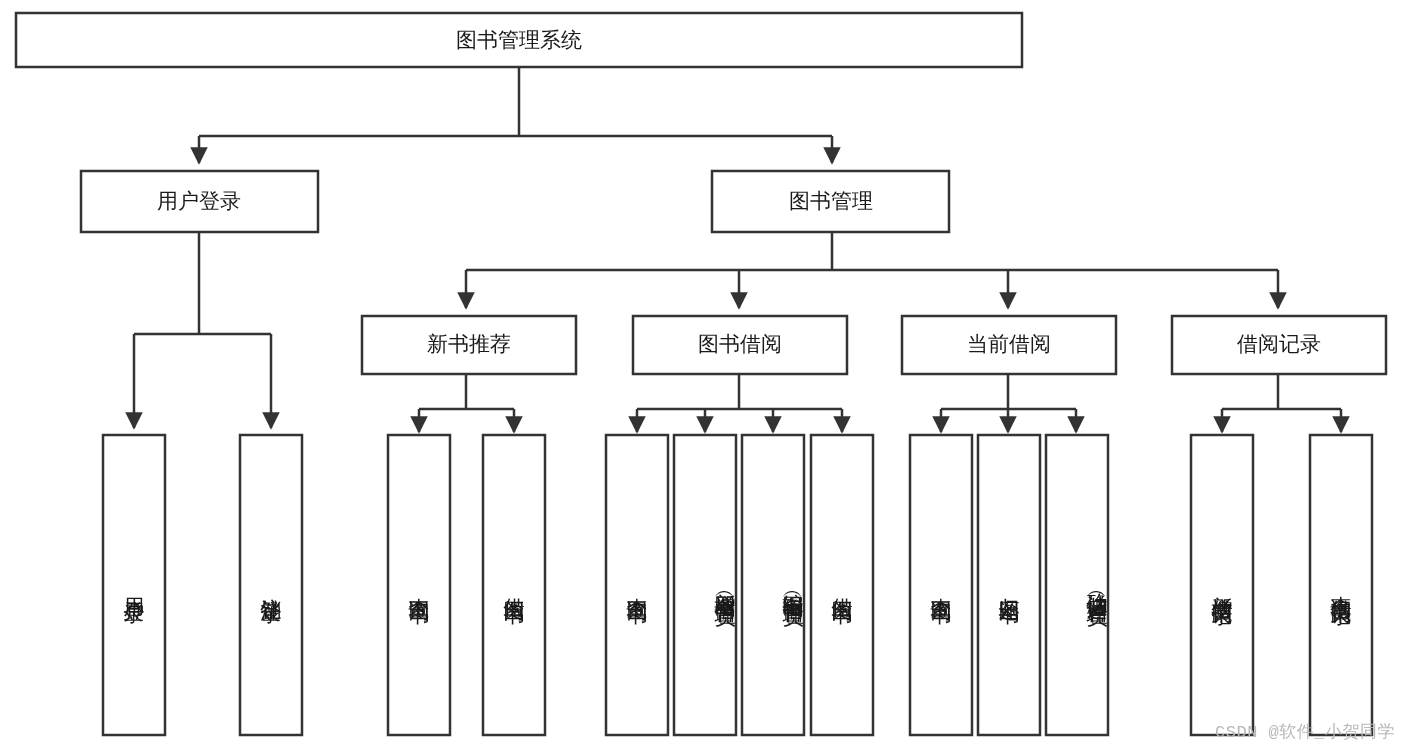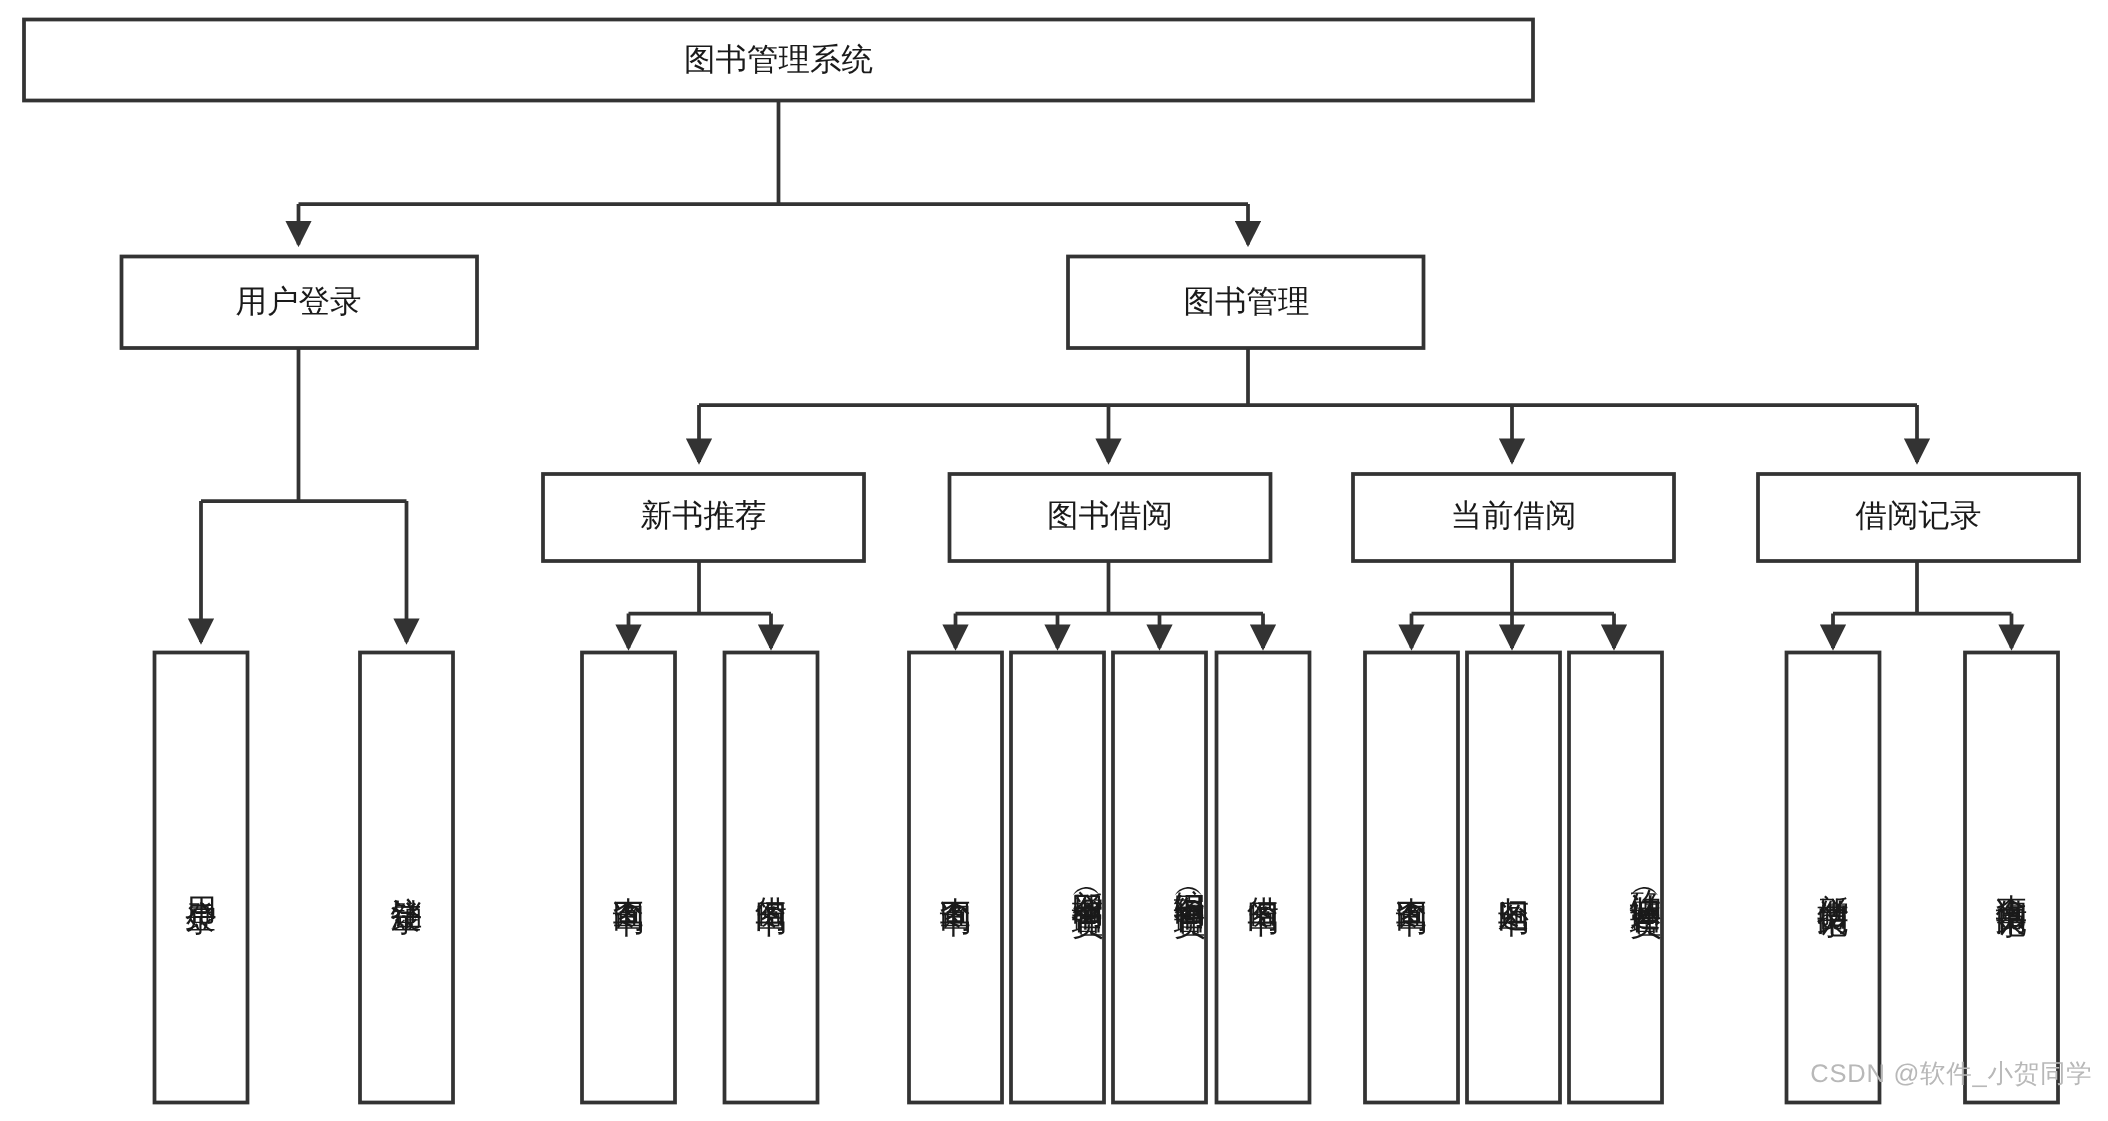--- a/index.html
+++ b/index.html
@@ -57,22 +57,22 @@
     color: #1a1a1a;
     line-height: 1.05;
     letter-spacing: 2px;
     text-align: center;
     white-space: nowrap;
     pointer-events: none;
   }
   #watermark {
     position: absolute;
     right: 10px;
-    bottom: 20px;
-    font-family: Liberation Sans, sans-serif;
+    bottom: 4px;
+    font-family: Liberation Mono, monospace;
     font-size: 17px;
     color: #b8b8b8;
     letter-spacing: 0.5px;
     user-select: none;
   }
 </style>
 </head>
 <body>
 
 <div id="diagram-root">

